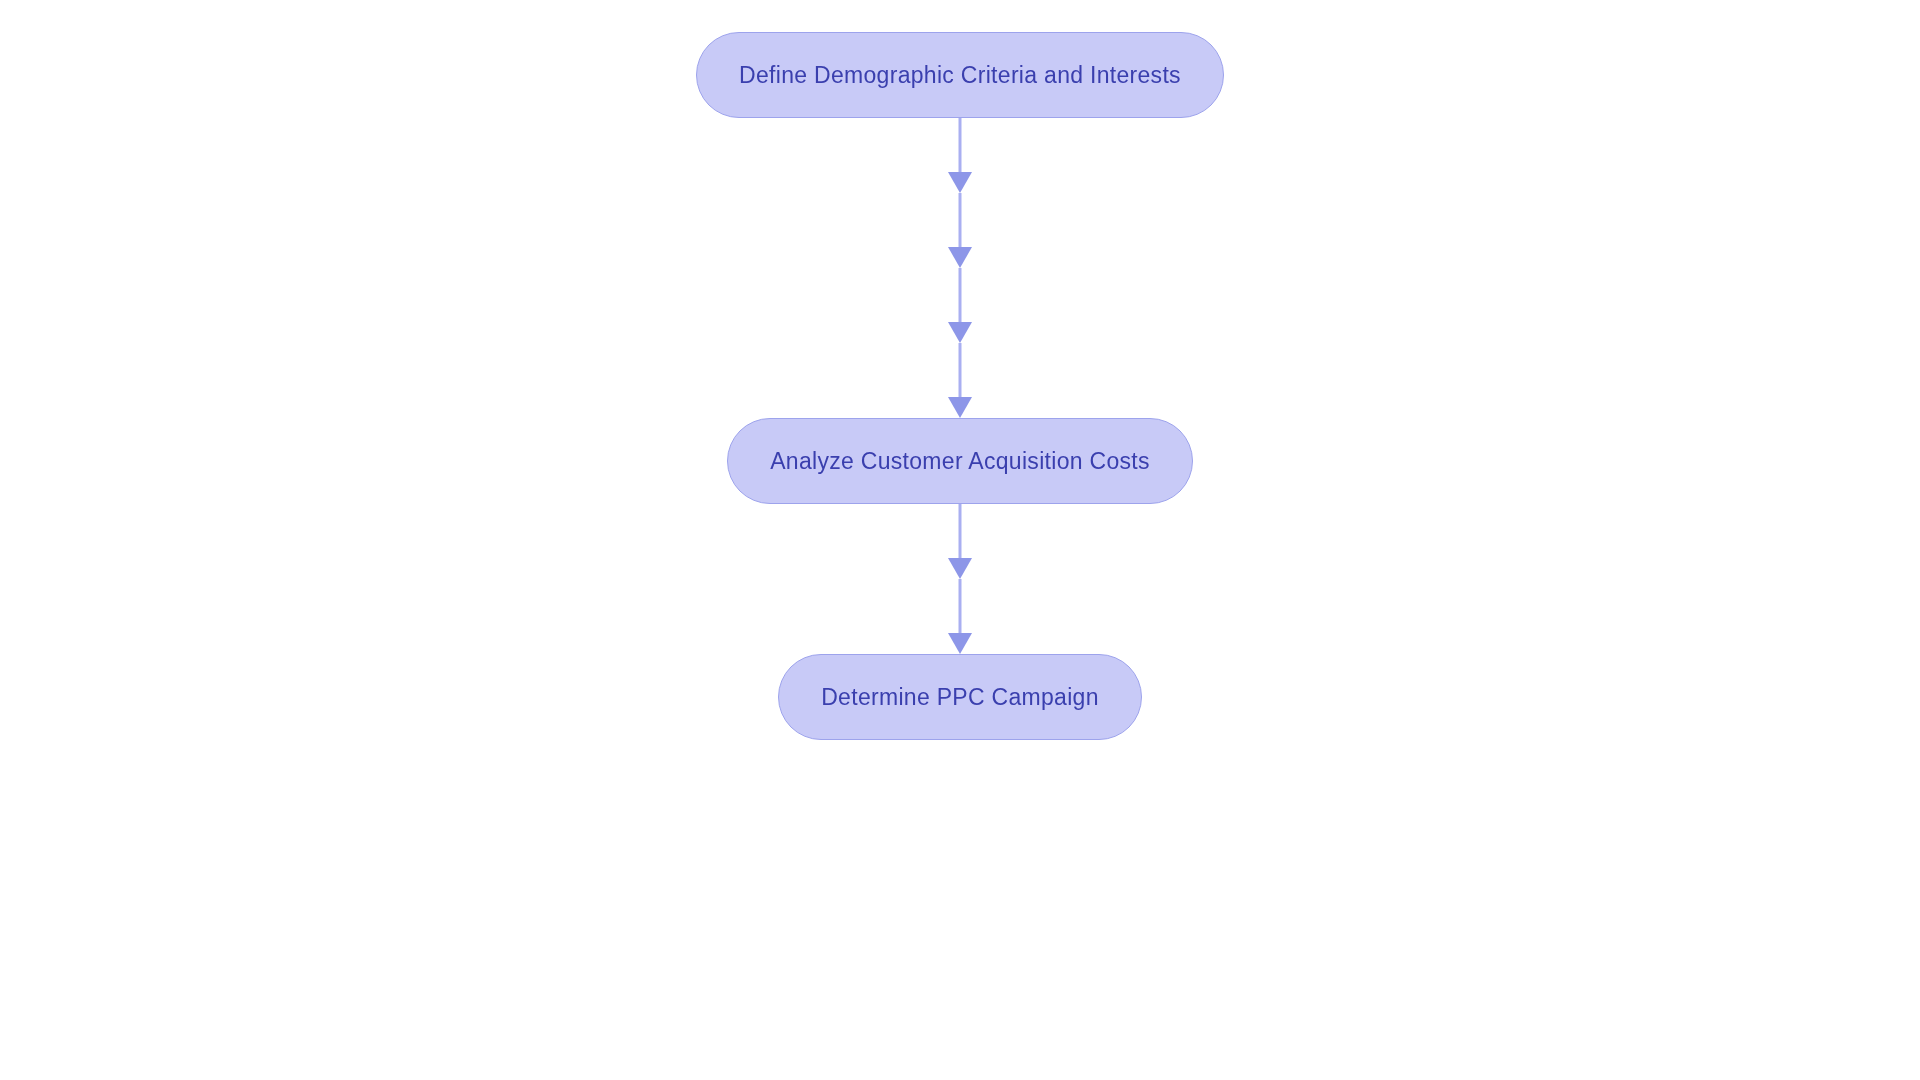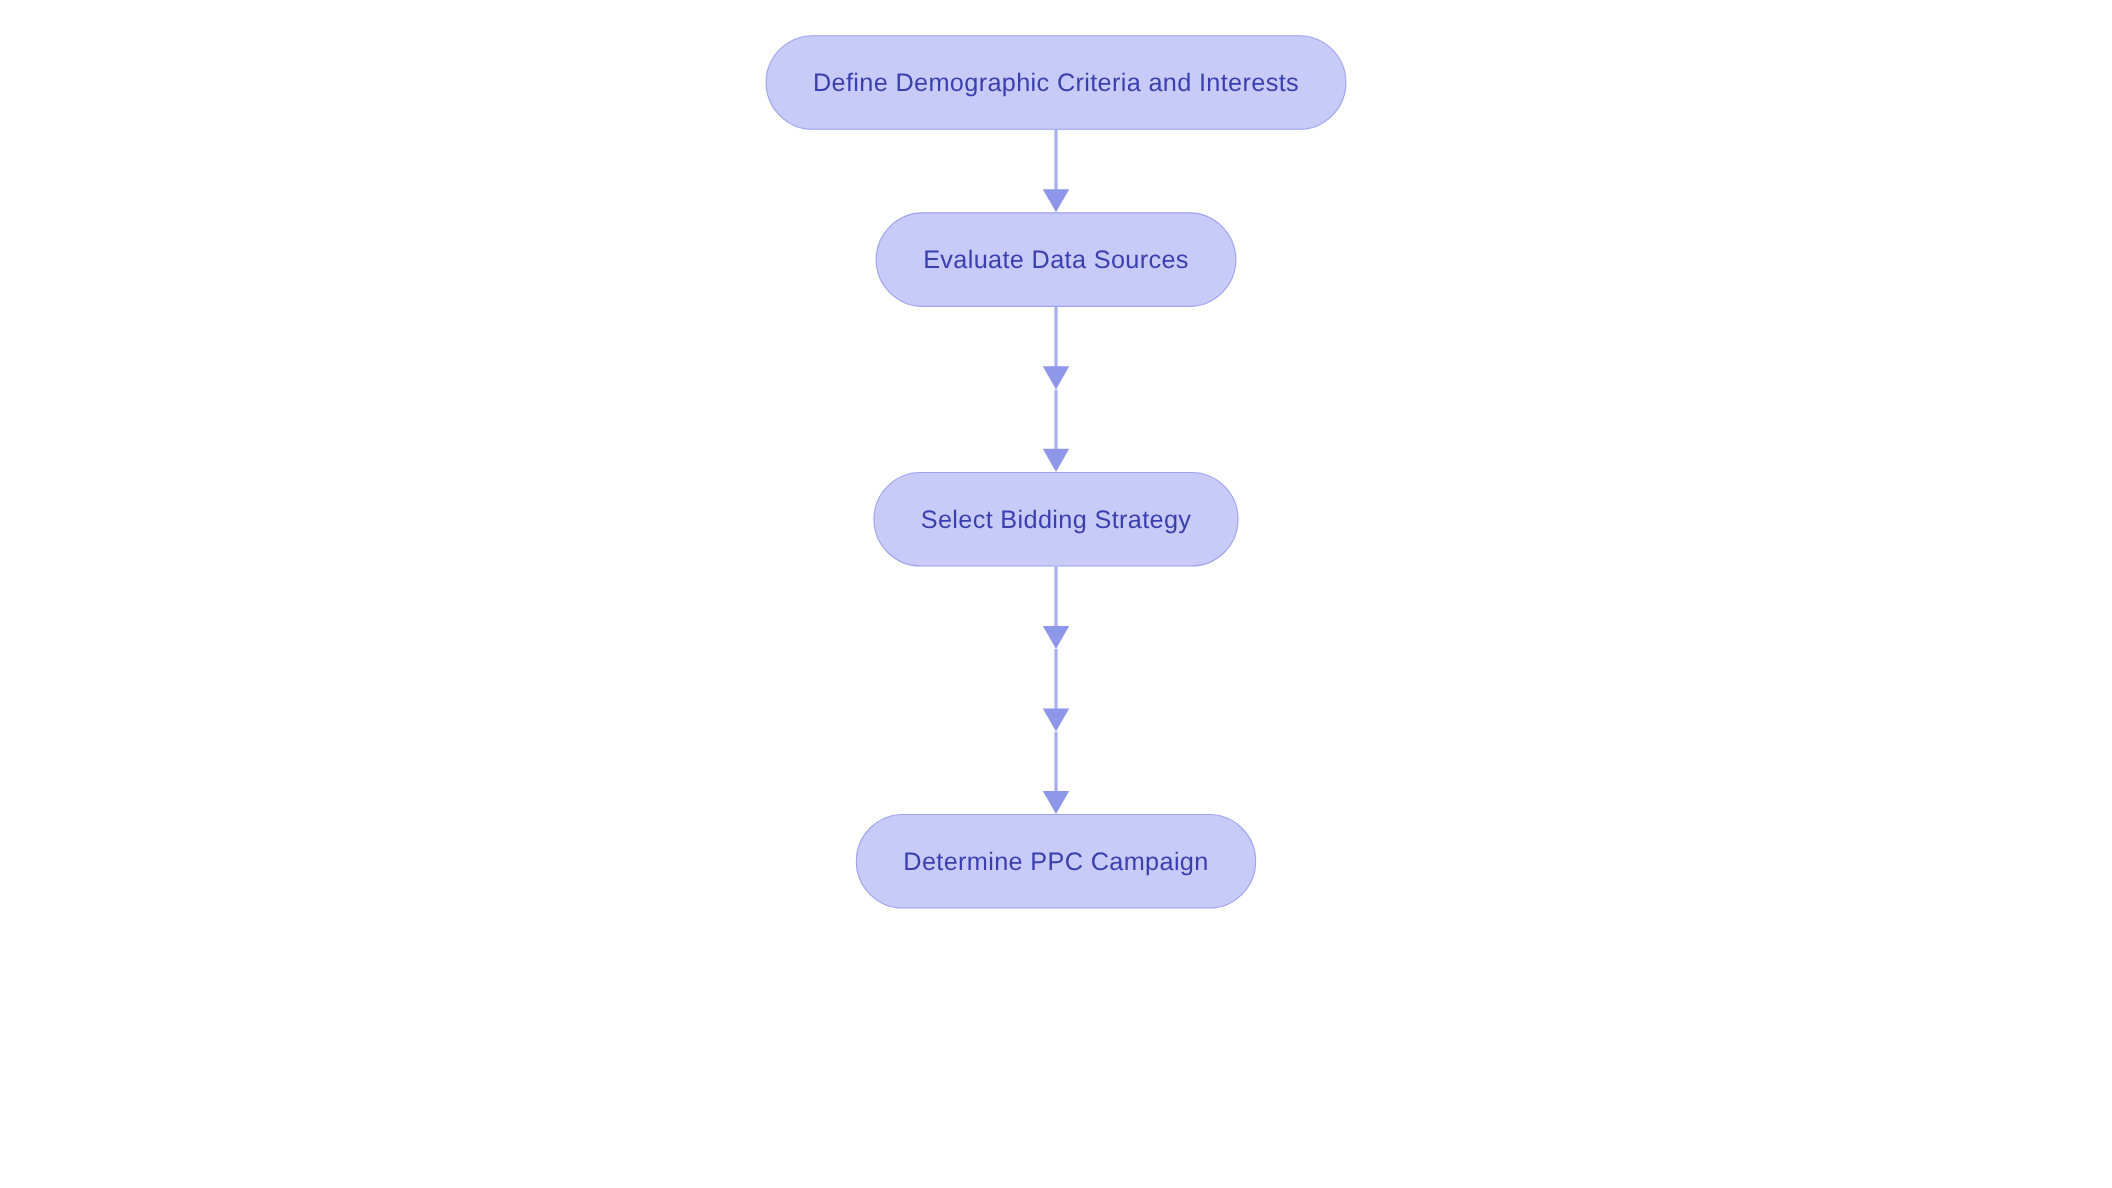--- a/index.html
+++ b/index.html
@@ -56,42 +56,20 @@
     <span>Define Demographic Criteria and Interests</span>
   </div>
 
   <div class="connector">
     <svg width="30" height="75" viewBox="0 0 30 75">
       <line x1="15" y1="0" x2="15" y2="56" stroke="#a9aff1" stroke-width="3"></line>
       <polygon points="3,54 27,54 15,75" fill="#8d96e8"></polygon>
     </svg>
   </div>
 
-  <div class="flow-node">
-    <span>Evaluate Data Sources</span>
-  </div>
-
-  <div class="connector">
-    <svg width="30" height="75" viewBox="0 0 30 75">
-      <line x1="15" y1="0" x2="15" y2="56" stroke="#a9aff1" stroke-width="3"></line>
-      <polygon points="3,54 27,54 15,75" fill="#8d96e8"></polygon>
-    </svg>
-  </div>
-
-
-  <div class="connector">
-    <svg width="30" height="75" viewBox="0 0 30 75">
-      <line x1="15" y1="0" x2="15" y2="56" stroke="#a9aff1" stroke-width="3"></line>
-      <polygon points="3,54 27,54 15,75" fill="#8d96e8"></polygon>
-    </svg>
-  </div>
-
-  <div class="flow-node">
-    <span>Select Bidding Strategy</span>
-  </div>
 
   <div class="connector">
     <svg width="30" height="75" viewBox="0 0 30 75">
       <line x1="15" y1="0" x2="15" y2="56" stroke="#a9aff1" stroke-width="3"></line>
       <polygon points="3,54 27,54 15,75" fill="#8d96e8"></polygon>
     </svg>
   </div>
 
 
   <div class="connector">
@@ -103,16 +81,35 @@
 
 
   <div class="connector">
     <svg width="30" height="75" viewBox="0 0 30 75">
       <line x1="15" y1="0" x2="15" y2="56" stroke="#a9aff1" stroke-width="3"></line>
       <polygon points="3,54 27,54 15,75" fill="#8d96e8"></polygon>
     </svg>
   </div>
 
   <div class="flow-node">
+    <span>Analyze Customer Acquisition Costs</span>
+  </div>
+
+  <div class="connector">
+    <svg width="30" height="75" viewBox="0 0 30 75">
+      <line x1="15" y1="0" x2="15" y2="56" stroke="#a9aff1" stroke-width="3"></line>
+      <polygon points="3,54 27,54 15,75" fill="#8d96e8"></polygon>
+    </svg>
+  </div>
+
+
+  <div class="connector">
+    <svg width="30" height="75" viewBox="0 0 30 75">
+      <line x1="15" y1="0" x2="15" y2="56" stroke="#a9aff1" stroke-width="3"></line>
+      <polygon points="3,54 27,54 15,75" fill="#8d96e8"></polygon>
+    </svg>
+  </div>
+
+  <div class="flow-node">
     <span>Determine PPC Campaign</span>
   </div>
 
 </div>
 
 </body></html>

